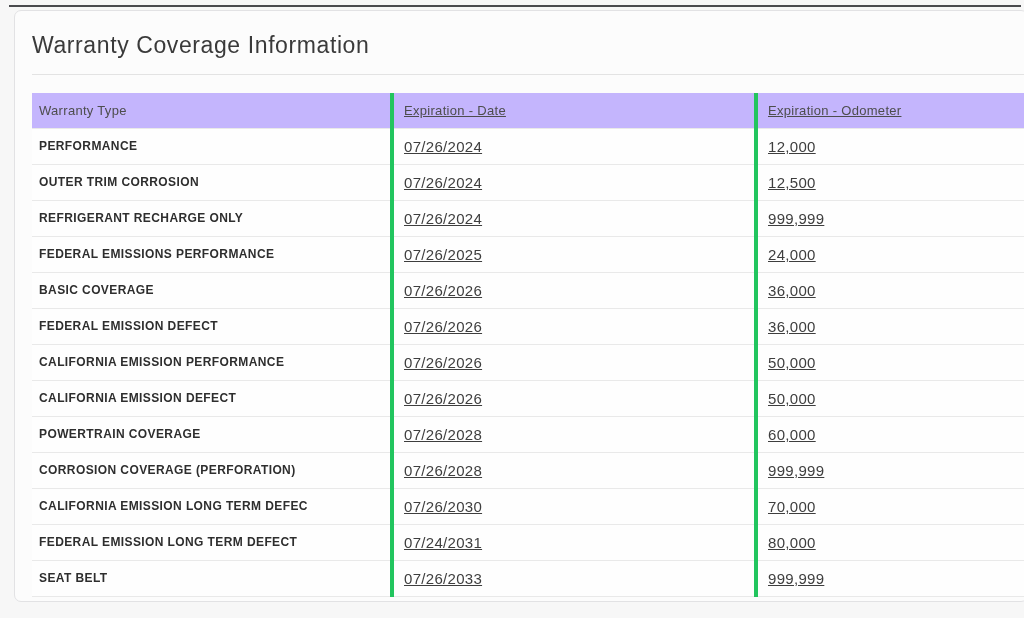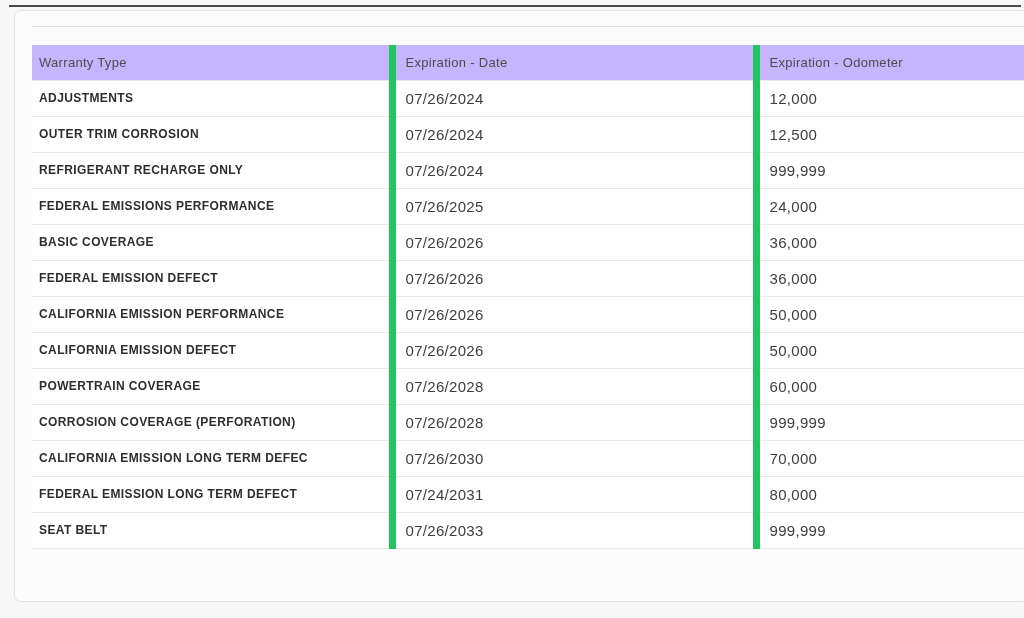--- a/index.html
+++ b/index.html
@@ -62,56 +62,58 @@
     font-size: 15px;
     color: #3e3e3e;
     padding-left: 7px;
     letter-spacing: 0.3px;
     border-bottom: 1px solid #e9e9e9;
     vertical-align: middle;
     white-space: nowrap;
     overflow: hidden;
   }
   th + th, td + td {
-    border-left: 7px solid #22c55e;
+    border-left: 4px solid #22c55e;
     padding-left: 10px;
+    text-decoration: underline;
   }
   td.cell-type {
     font-size: 12px;
     font-weight: 700;
     color: #2e2e2e;
     letter-spacing: 0.4px;
   }
 </style>
 </head>
 <body>
 
 <div class="top-rule"></div>
 
 <div class="card">
+  <h1 class="card-title">Warranty Coverage Information</h1>
 
   <div class="title-divider"></div>
 
   <div class="table-wrap">
     <table>
       <colgroup>
           <col class="c1">
           <col class="c2">
           <col>
         </colgroup>
       <thead>
         <tr>
           <th>Warranty Type</th>
           <th>Expiration - Date</th>
           <th>Expiration - Odometer</th>
         </tr>
       </thead>
       <tbody>
   <tr>
-    <td class="cell-type">ADJUSTMENTS</td>
+    <td class="cell-type">PERFORMANCE</td>
     <td class="cell-date">07/26/2024</td>
     <td class="cell-odometer">12,000</td>
   </tr>
 
   <tr>
     <td class="cell-type">OUTER TRIM CORROSION</td>
     <td class="cell-date">07/26/2024</td>
     <td class="cell-odometer">12,500</td>
   </tr>
 

